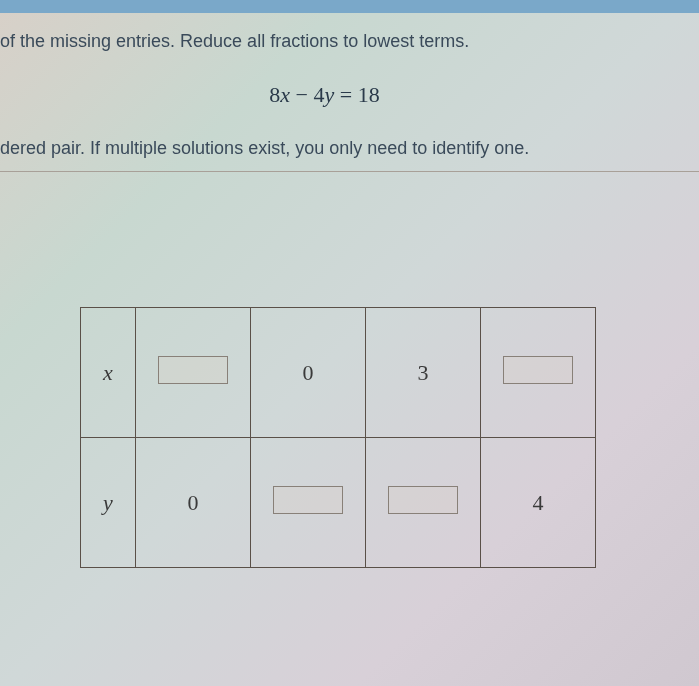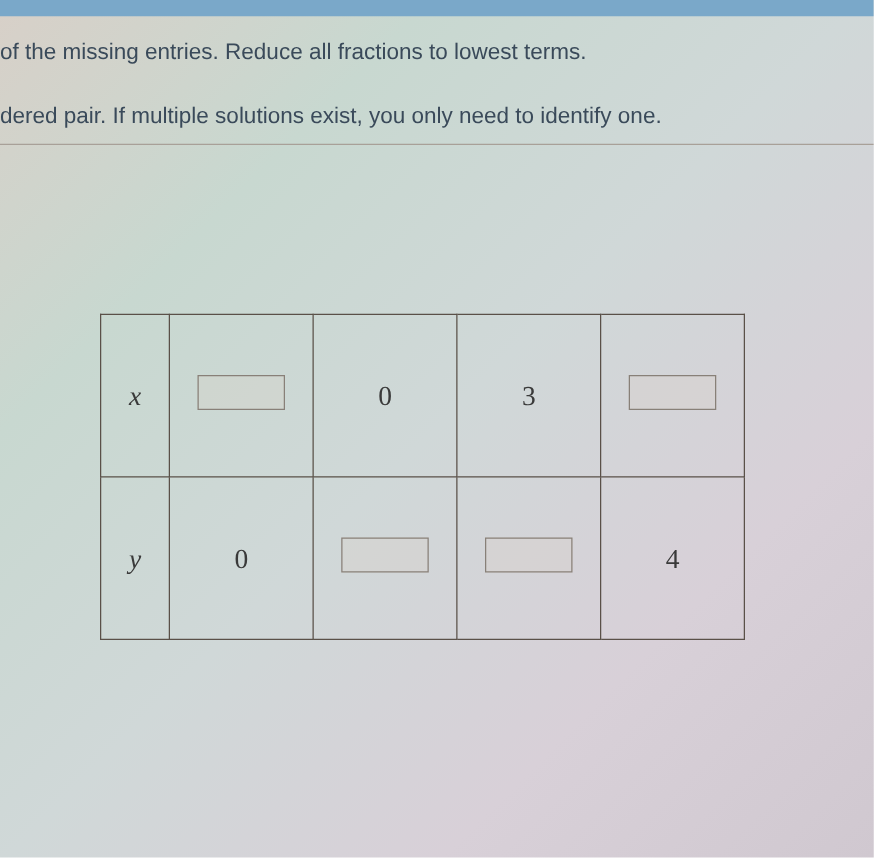--- a/index.html
+++ b/index.html
@@ -84,20 +84,23 @@
     }
   </style>
 </head>
 <body>
 
 <div class="top-bar"></div>
 
 <div class="content">
   <div class="instruction-line"> of the missing entries. Reduce all fractions to lowest terms.</div>
 
+  <div class="equation">
+    <span>8</span><span class="italic">x</span><span> − </span><span>4</span><span class="italic">y</span><span> = </span><span>18</span>
+  </div>
 
   <div class="ordered-pair-line">dered pair. If multiple solutions exist, you only need to identify one.</div>
 
   <div class="divider"></div>
 
   <div class="table-container">
     <table>
       <tbody>
           <tr>
         <td class="header-col">x</td>

